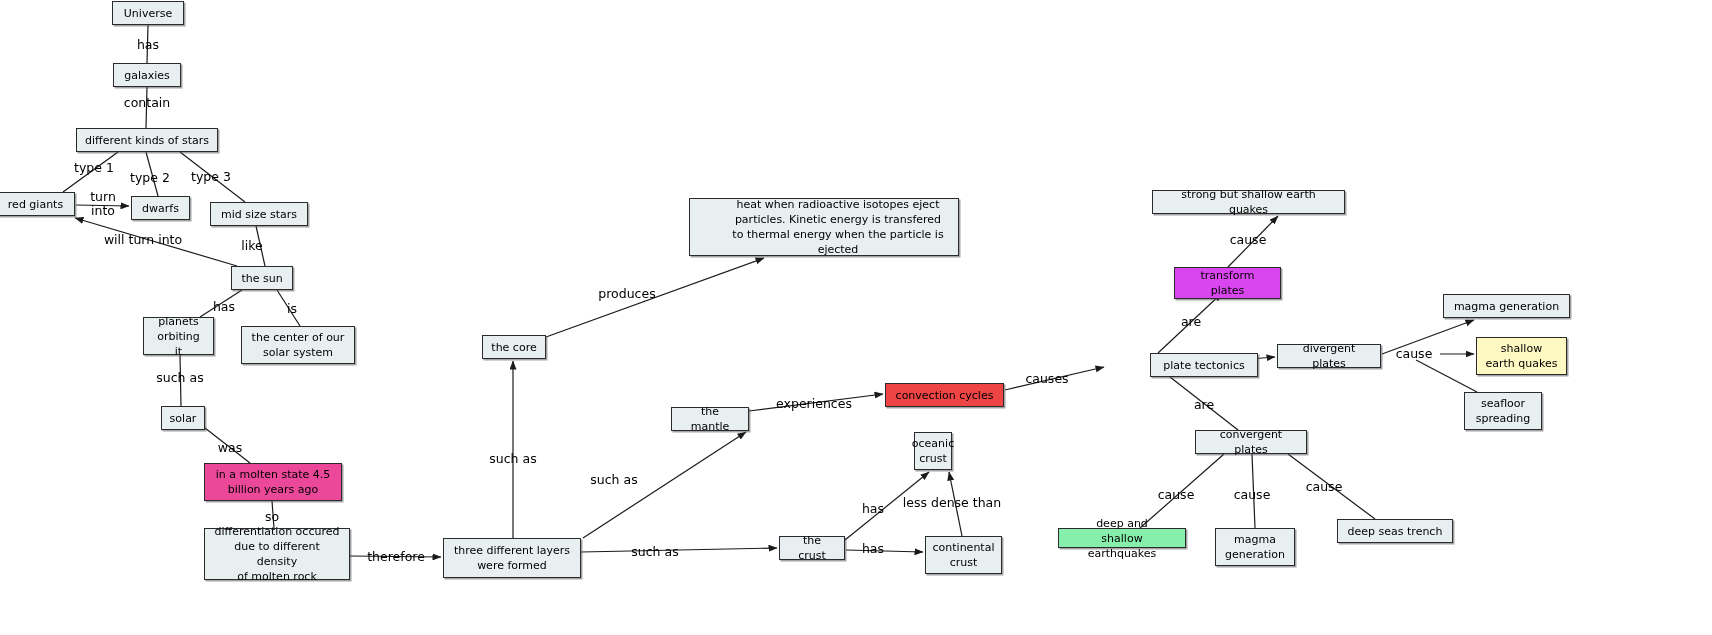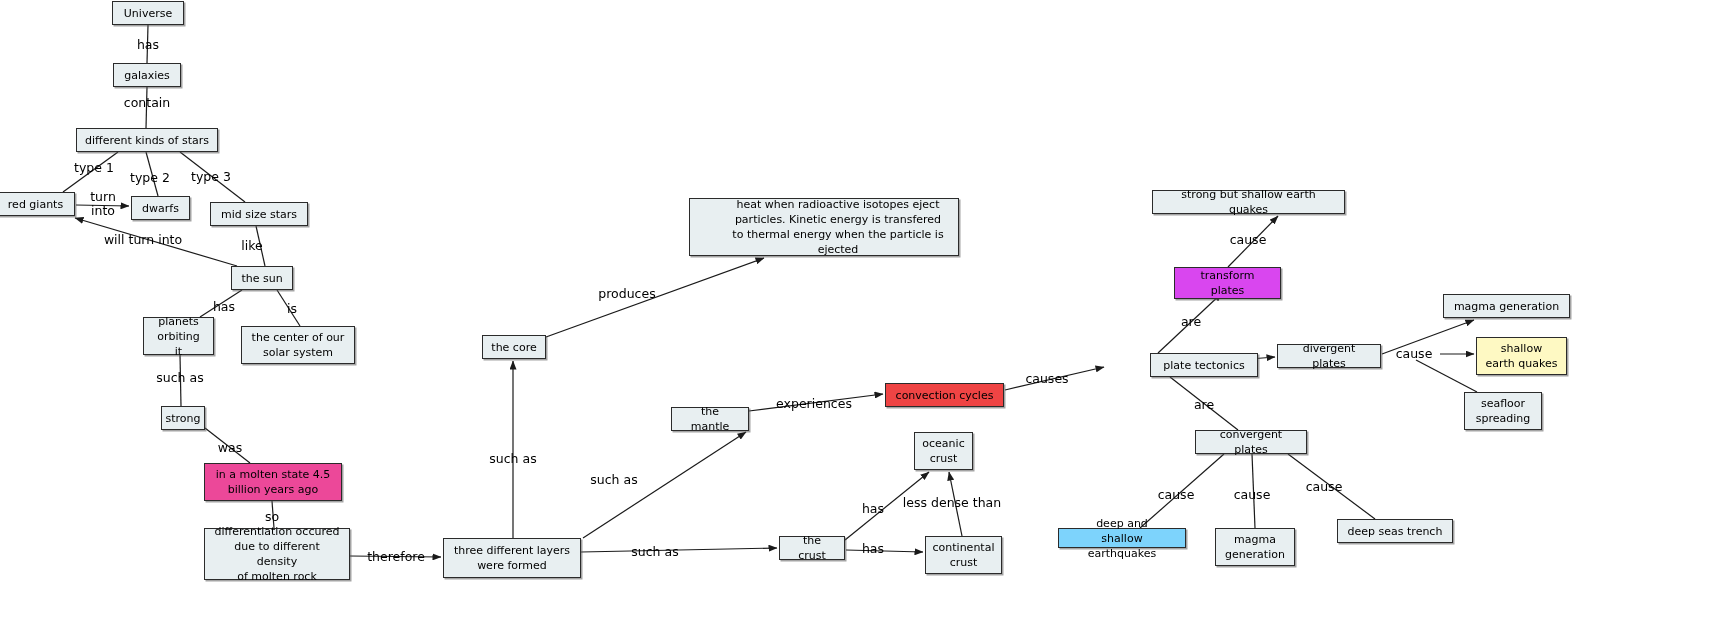--- a/index.html
+++ b/index.html
@@ -146,48 +146,48 @@
       <div class="node" style="left: 113px; top: 63px; width: 68px; height: 24px; background: rgb(232, 239, 241); border-color: rgb(43, 43, 43);">galaxies</div>
       <div class="node" style="left: 76px; top: 128px; width: 142px; height: 24px; background: rgb(232, 239, 241); border-color: rgb(43, 43, 43);">different kinds of stars</div>
       <div class="node" style="left: -4px; top: 192px; width: 79px; height: 24px; background: rgb(232, 239, 241); border-color: rgb(43, 43, 43);">red giants</div>
       <div class="node" style="left: 131px; top: 196px; width: 59px; height: 24px; background: rgb(232, 239, 241); border-color: rgb(43, 43, 43);">dwarfs</div>
       <div class="node" style="left: 210px; top: 202px; width: 98px; height: 24px; background: rgb(232, 239, 241); border-color: rgb(43, 43, 43);">mid size stars</div>
       <div class="node" style="left: 231px; top: 266px; width: 62px; height: 24px; background: rgb(232, 239, 241); border-color: rgb(43, 43, 43);">the sun</div>
       <div class="node" style="left: 143px; top: 317px; width: 71px; height: 38px; background: rgb(232, 239, 241); border-color: rgb(43, 43, 43);">planets
 orbiting it</div>
       <div class="node" style="left: 241px; top: 326px; width: 114px; height: 38px; background: rgb(232, 239, 241); border-color: rgb(43, 43, 43);">the center of our
 solar system</div>
-      <div class="node" style="left: 161px; top: 406px; width: 44px; height: 24px; background: rgb(232, 239, 241); border-color: rgb(43, 43, 43);">strong</div>
+      <div class="node" style="left: 161px; top: 406px; width: 44px; height: 24px; background: rgb(232, 239, 241); border-color: rgb(43, 43, 43);">solar</div>
       <div class="node" style="left: 204px; top: 463px; width: 138px; height: 38px; background: #ec4899; border-color: rgb(43, 43, 43);">in a molten state 4.5
 billion years ago</div>
       <div class="node" style="left: 204px; top: 528px; width: 146px; height: 52px; background: rgb(232, 239, 241); border-color: rgb(43, 43, 43);">differentiation occured
 due to different density
 of molten rock</div>
       <div class="node" style="left: 443px; top: 538px; width: 138px; height: 40px; background: rgb(232, 239, 241); border-color: rgb(43, 43, 43);">three different layers
 were formed</div>
       <div class="node" style="left: 482px; top: 335px; width: 64px; height: 24px; background: rgb(232, 239, 241); border-color: rgb(43, 43, 43);">the core</div>
       <div class="node" style="left: 689px; top: 198px; width: 270px; height: 58px; background: rgb(232, 239, 241); border-color: rgb(43, 43, 43); padding-left: 36px;">heat when radioactive isotopes eject
 particles. Kinetic energy is transfered
 to thermal energy when the particle is ejected</div>
       <div class="node" style="left: 671px; top: 407px; width: 78px; height: 24px; background: rgb(232, 239, 241); border-color: rgb(43, 43, 43);">the mantle</div>
       <div class="node" style="left: 779px; top: 536px; width: 66px; height: 24px; background: rgb(232, 239, 241); border-color: rgb(43, 43, 43);">the crust</div>
-      <div class="node" style="left: 914px; top: 432px; width: 59px; height: 38px; background: rgb(232, 239, 241); border-color: rgb(43, 43, 43);">oceanic
+      <div class="node" style="left: 914px; top: 432px; width: 38px; height: 38px; background: rgb(232, 239, 241); border-color: rgb(43, 43, 43);">oceanic
 crust</div>
       <div class="node" style="left: 925px; top: 536px; width: 77px; height: 38px; background: rgb(232, 239, 241); border-color: rgb(43, 43, 43);">continental
 crust</div>
       <div class="node" style="left: 885px; top: 383px; width: 119px; height: 24px; background: #ef4444; border-color: rgb(43, 43, 43);">convection cycles</div>
       <div class="node" style="left: 1106px; top: 353px; width: 108px; height: 24px; background: rgb(232, 239, 241); border-color: rgb(43, 43, 43); margin-left: 44px;">plate tectonics</div>
       <div class="node" style="left: 1174px; top: 267px; width: 107px; height: 32px; background: #d946ef; border-color: rgb(43, 43, 43);">transform plates</div>
       <div class="node" style="left: 1152px; top: 190px; width: 193px; height: 24px; background: rgb(232, 239, 241); border-color: rgb(43, 43, 43);">strong but shallow earth quakes</div>
       <div class="node" style="left: 1277px; top: 344px; width: 104px; height: 24px; background: rgb(232, 239, 241); border-color: rgb(43, 43, 43);">divergent plates</div>
       <div class="node" style="left: 1443px; top: 294px; width: 127px; height: 24px; background: rgb(232, 239, 241); border-color: rgb(43, 43, 43);">magma generation</div>
       <div class="node" style="left: 1476px; top: 337px; width: 91px; height: 38px; background: #fef9c3; border-color: rgb(43, 43, 43);">shallow
 earth quakes</div>
       <div class="node" style="left: 1464px; top: 392px; width: 78px; height: 38px; background: rgb(232, 239, 241); border-color: rgb(43, 43, 43);">seafloor
 spreading</div>
       <div class="node" style="left: 1195px; top: 430px; width: 112px; height: 24px; background: rgb(232, 239, 241); border-color: rgb(43, 43, 43);">convergent plates</div>
-      <div class="node" style="left: 1058px; top: 528px; width: 128px; height: 20px; background: #7dd3fc; border-color: rgb(43, 43, 43);">deep and
+      <div class="node" style="left: 1058px; top: 528px; width: 128px; height: 20px; background: #86efac; border-color: rgb(43, 43, 43);">deep and
 shallow earthquakes</div>
       <div class="node" style="left: 1215px; top: 528px; width: 80px; height: 38px; background: rgb(232, 239, 241); border-color: rgb(43, 43, 43);">magma
 generation</div>
       <div class="node" style="left: 1337px; top: 519px; width: 116px; height: 24px; background: rgb(232, 239, 241); border-color: rgb(43, 43, 43);">deep seas trench</div>
     </div>
 </div>
 
 </body></html>

